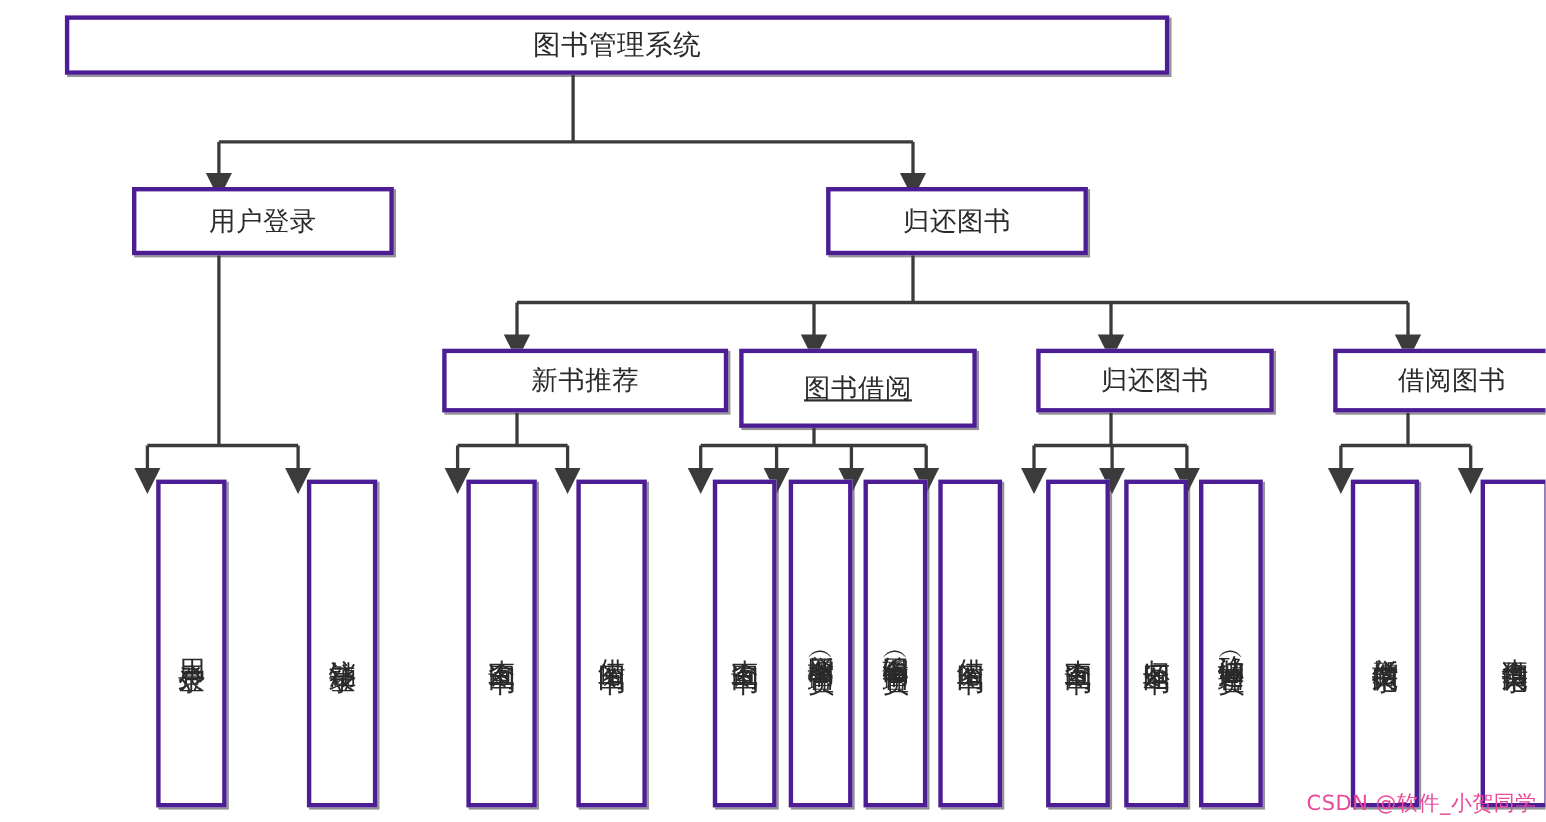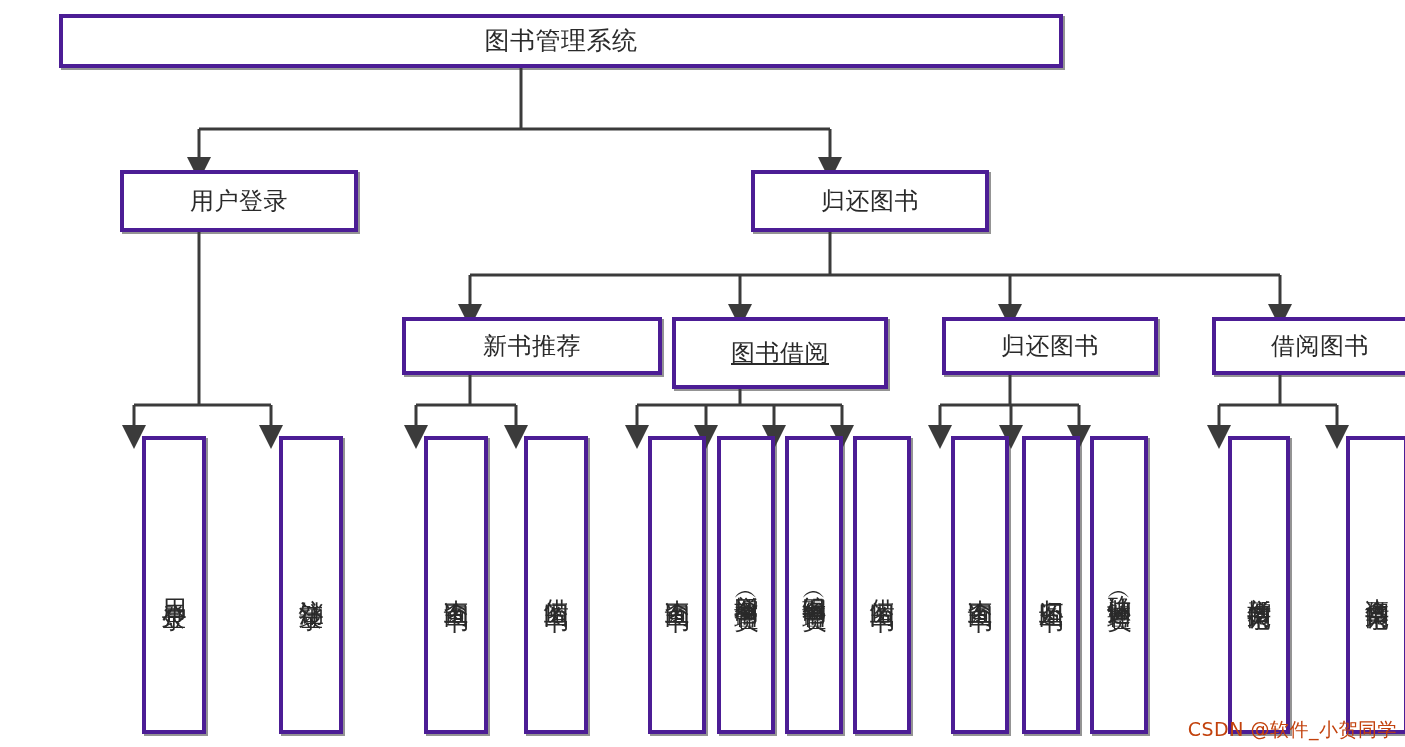--- a/index.html
+++ b/index.html
@@ -46,21 +46,21 @@
     display:flex;
     align-items:center;
     justify-content:center;
   }
   .node.vert.tall .label{font-size:24px;letter-spacing:2px;}
   .watermark{
     position:absolute;
     right:8px;
     bottom:4px;
     font-size:19px;
-    color:#c2410c;
+    color:#ec4899;
     letter-spacing:0.5px;
     white-space:nowrap;
   }
 </style>
 </head>
 <body>
 
 <div id="diagram-root">
 
   <svg class="lines" viewBox="0 0 1405 747" xmlns="http://www.w3.org/2000/svg">

